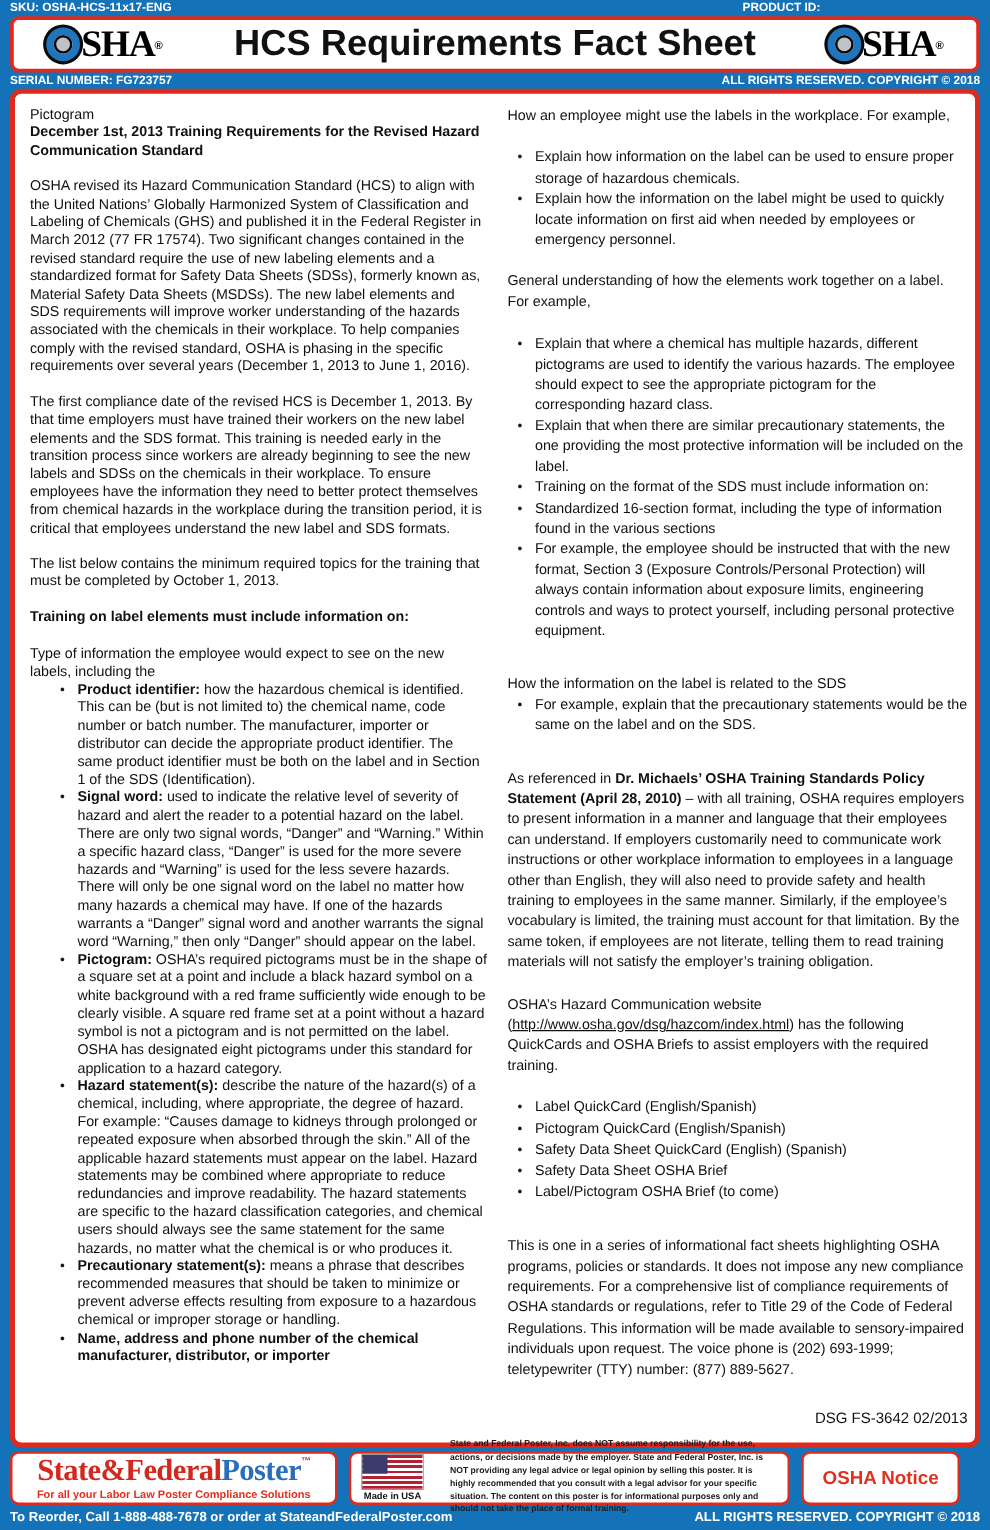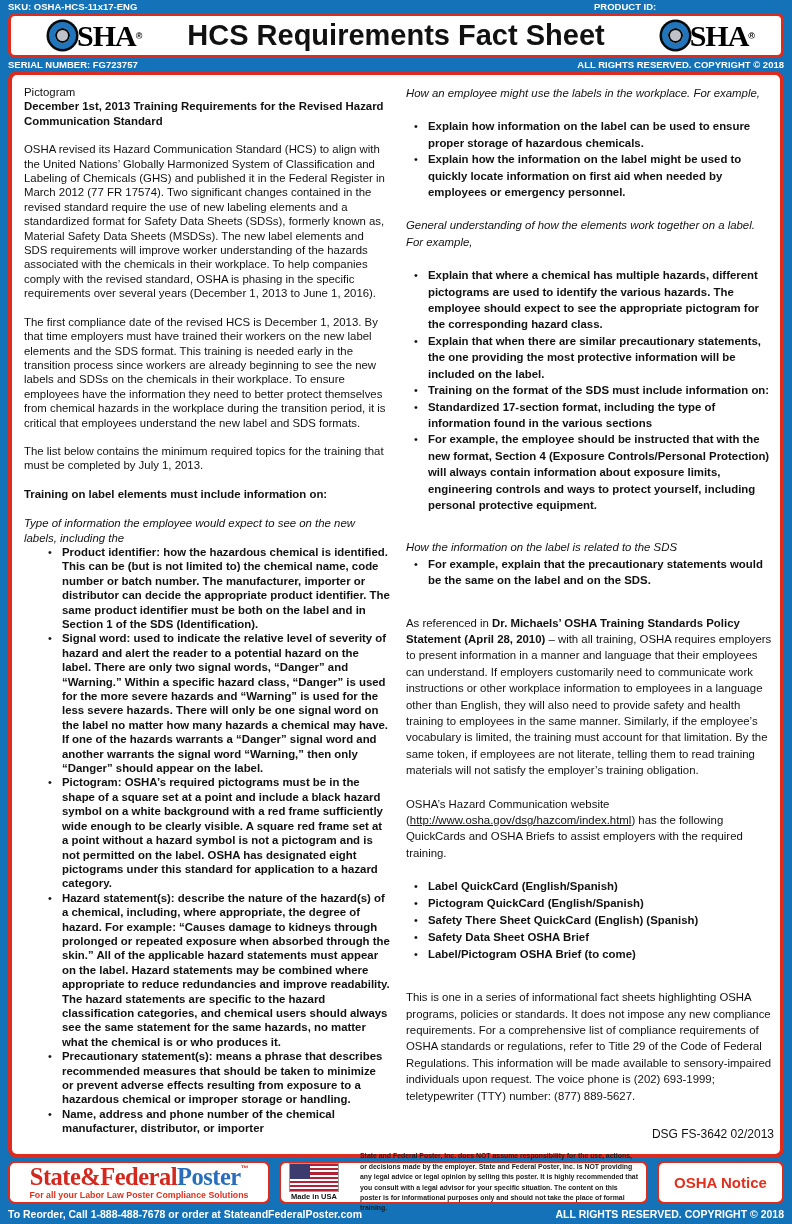--- a/index.html
+++ b/index.html
@@ -15,21 +15,21 @@
     display:flex; align-items:center; color:#fff; font-size:9.5px; font-weight:bold;
     padding:0 8px;
   }
   .topbar .product-id { position:absolute; left:594px; }
   
   .header-box {
     position:absolute; top:13px; left:8px; right:8px; height:45px;
     background:#fff; border:3px solid #DF2B1E; border-radius:7px;
     display:flex; align-items:center; justify-content:space-between; padding:0 26px;
   }
-  .osha-logo { display:flex; align-items:center; font-family:"Liberation Serif", serif; font-weight:bold; font-size:30px; letter-spacing:-1px; color:#000; line-height:1;margin-left:12px; }
+  .osha-logo { display:flex; align-items:center; font-family:"Liberation Serif", serif; font-weight:bold; font-size:30px; letter-spacing:-1px; color:#000; line-height:1; }
   .osha-ring {
     display:inline-block; width:27px; height:27px; border-radius:50%;
     background:#bfc3c9; border:6px solid #2175BC;
     box-shadow:0 0 0 2.5px #0a0a0a, inset 0 0 0 2px #0a0a0a;
     margin-right:1px;
   }
   .osha-reg { font-size:9px; vertical-align:top; line-height:1; margin-top:2px; font-family:"Liberation Sans",sans-serif; letter-spacing:0; }
   .main-title { font-size:29px; font-weight:bold; letter-spacing:0; text-align:center; }
   
   .serialbar {
@@ -44,34 +44,34 @@
     overflow:hidden;
   }
   .col { position:absolute; top:10px; font-size:11.4px; }
   .col-left  { left:12px;  width:366px; line-height:14.4px; }
   .col-right { left:394px; width:368px; line-height:16.4px; }
   .col p { margin-bottom:14px; }
   .col-right p { margin-bottom:17px; }
   .kicker { margin-bottom:0 !important; }
   h2.doc-heading { font-size:11.4px; line-height:14.4px; margin-bottom:14px; }
   h3.doc-subheading { font-size:11.4px; line-height:14.4px; margin-bottom:15px; }
-  .italic { font-style:italic; }
+  .italic { }
   .bullets { margin-bottom:14px; }
   .col-right .bullets { margin-bottom:17px; padding-left:6px; }
   .bullet { display:flex; }
   .bullet .marker { width:16px; flex:none; text-align:left; padding-left:2px; font-size:11px; }
   .col-left .bullet { padding-left:22px; }
   .col-left .bullet .marker { width:16px; }
-  .bullet .btext { flex:1;font-weight:bold; }
+  .bullet .btext { flex:1; }
   .gap-lg { margin-top:26px; }
   .doc-code { text-align:right; margin-top:22px; font-size:12px; }
   .weblink { text-decoration:underline; color:#111; }
   
   .footer-row {
-    position:absolute; left:8px; right:8px; bottom:20px; height:43px;
+    position:absolute; left:8px; right:24px; bottom:20px; height:43px;
     display:flex; gap:9px;
   }
   .fbox { background:#fff; border:2.5px solid #DF2B1E; border-radius:7px; }
   .sfp-box { width:262px; display:flex; flex-direction:column; align-items:center; justify-content:center; }
   .sfp-logo { font-family:"Liberation Serif", serif; font-weight:bold; font-size:24.5px; line-height:1; letter-spacing:-0.5px; }
   .sfp-red { color:#D3281E; }
   .sfp-blue { color:#2A6EBB; }
   .sfp-tm { font-size:8px; color:#D3281E; vertical-align:top; font-family:"Liberation Sans",sans-serif; }
   .sfp-tagline { color:#E0301E; font-size:8.8px; font-weight:bold; margin-top:1px;text-align:center; }
   .disclaimer-box { flex:1; display:flex; align-items:center; padding:3px 7px; gap:20px; }
@@ -122,21 +122,21 @@
     <span>ALL RIGHTS RESERVED. COPYRIGHT © 2018</span>
   </div>
 
   <div class="content-box">
 
     <div class="col col-left">
       <p class="kicker">Pictogram</p>
       <h2 class="doc-heading">December 1st, 2013 Training Requirements for the Revised Hazard Communication Standard</h2>
       <p>OSHA revised its Hazard Communication Standard (HCS) to align with the United Nations’ Globally Harmonized System of Classification and Labeling of Chemicals (GHS) and published it in the Federal Register in March 2012 (77 FR 17574). Two significant changes contained in the revised standard require the use of new labeling elements and a standardized format for Safety Data Sheets (SDSs), formerly known as, Material Safety Data Sheets (MSDSs). The new label elements and SDS requirements will improve worker understanding of the hazards associated with the chemicals in their workplace. To help companies comply with the revised standard, OSHA is phasing in the specific requirements over several years (December 1, 2013 to June 1, 2016).</p>
       <p>The first compliance date of the revised HCS is December 1, 2013. By that time employers must have trained their workers on the new label elements and the SDS format. This training is needed early in the transition process since workers are already beginning to see the new labels and SDSs on the chemicals in their workplace. To ensure employees have the information they need to better protect themselves from chemical hazards in the workplace during the transition period, it is critical that employees understand the new label and SDS formats.</p>
-      <p>The list below contains the minimum required topics for the training that must be completed by July 1, 2013.</p>
+      <p>The list below contains the minimum required topics for the training that must be completed by October 1, 2013.</p>
       <h3 class="doc-subheading">Training on label elements must include information on:</h3>
       <p class="italic" style="margin-bottom:0;">Type of information the employee would expect to see on the new labels, including the</p>
       <div class="bullets">
         <div class="bullet">
           <span class="marker">•</span>
           <span class="btext"><strong>Product identifier:</strong><span> how the hazardous chemical is identified. This can be (but is not limited to) the chemical name, code number or batch number. The manufacturer, importer or distributor can decide the appropriate product identifier. The same product identifier must be both on the label and in Section 1 of the SDS (Identification).</span></span>
         </div>
         <div class="bullet">
           <span class="marker">•</span>
           <span class="btext"><strong>Signal word:</strong><span> used to indicate the relative level of severity of hazard and alert the reader to a potential hazard on the label. There are only two signal words, “Danger” and “Warning.” Within a specific hazard class, “Danger” is used for the more severe hazards and “Warning” is used for the less severe hazards. There will only be one signal word on the label no matter how many hazards a chemical may have. If one of the hazards warrants a “Danger” signal word and another warrants the signal word “Warning,” then only “Danger” should appear on the label.</span></span>
@@ -181,25 +181,25 @@
         <div class="bullet">
           <span class="marker">•</span>
           <span class="btext">Explain that when there are similar precautionary statements, the one providing the most protective information will be included on the label.</span>
         </div>
         <div class="bullet">
           <span class="marker">•</span>
           <span class="btext">Training on the format of the SDS must include information on:</span>
         </div>
         <div class="bullet">
           <span class="marker">•</span>
-          <span class="btext">Standardized 17-section format, including the type of information found in the various sections</span>
-        </div>
-        <div class="bullet">
-          <span class="marker">•</span>
-          <span class="btext">For example, the employee should be instructed that with the new format, Section 4 (Exposure Controls/Personal Protection) will always contain information about exposure limits, engineering controls and ways to protect yourself, including personal protective equipment.</span>
+          <span class="btext">Standardized 16-section format, including the type of information found in the various sections</span>
+        </div>
+        <div class="bullet">
+          <span class="marker">•</span>
+          <span class="btext">For example, the employee should be instructed that with the new format, Section 3 (Exposure Controls/Personal Protection) will always contain information about exposure limits, engineering controls and ways to protect yourself, including personal protective equipment.</span>
         </div>
       </div>
       <p class="italic gap-lg" style="margin-bottom:0;">How the information on the label is related to the SDS</p>
       <div class="bullets">
         <div class="bullet">
           <span class="marker">•</span>
           <span class="btext">For example, explain that the precautionary statements would be the same on the label and on the SDS.</span>
         </div>
       </div>
       <p class="gap-lg"><span>As referenced in </span><strong>Dr. Michaels’ OSHA Training Standards Policy Statement (April 28, 2010)</strong><span> – with all training, OSHA requires employers to present information in a manner and language that their employees can understand. If employers customarily need to communicate work instructions or other workplace information to employees in a language other than English, they will also need to provide safety and health training to employees in the same manner. Similarly, if the employee’s vocabulary is limited, the training must account for that limitation. By the same token, if employees are not literate, telling them to read training materials will not satisfy the employer’s training obligation.</span></p>
@@ -208,21 +208,21 @@
         <div class="bullet">
           <span class="marker">•</span>
           <span class="btext">Label QuickCard (English/Spanish)</span>
         </div>
         <div class="bullet">
           <span class="marker">•</span>
           <span class="btext">Pictogram QuickCard (English/Spanish)</span>
         </div>
         <div class="bullet">
           <span class="marker">•</span>
-          <span class="btext">Safety There Sheet QuickCard (English) (Spanish)</span>
+          <span class="btext">Safety Data Sheet QuickCard (English) (Spanish)</span>
         </div>
         <div class="bullet">
           <span class="marker">•</span>
           <span class="btext">Safety Data Sheet OSHA Brief</span>
         </div>
         <div class="bullet">
           <span class="marker">•</span>
           <span class="btext">Label/Pictogram OSHA Brief (to come)</span>
         </div>
       </div>

